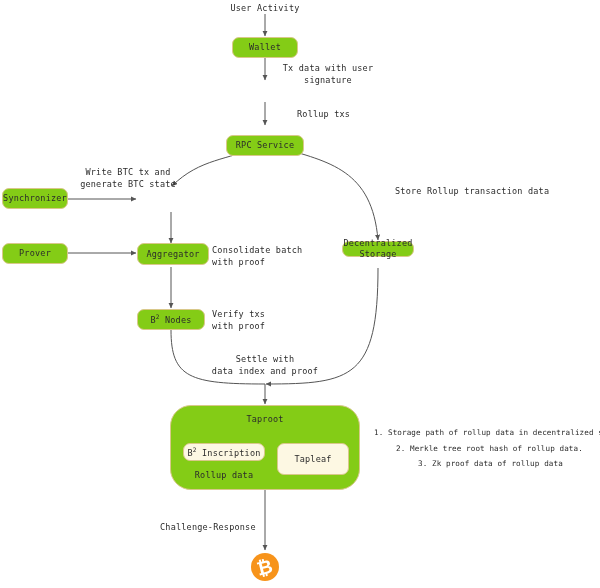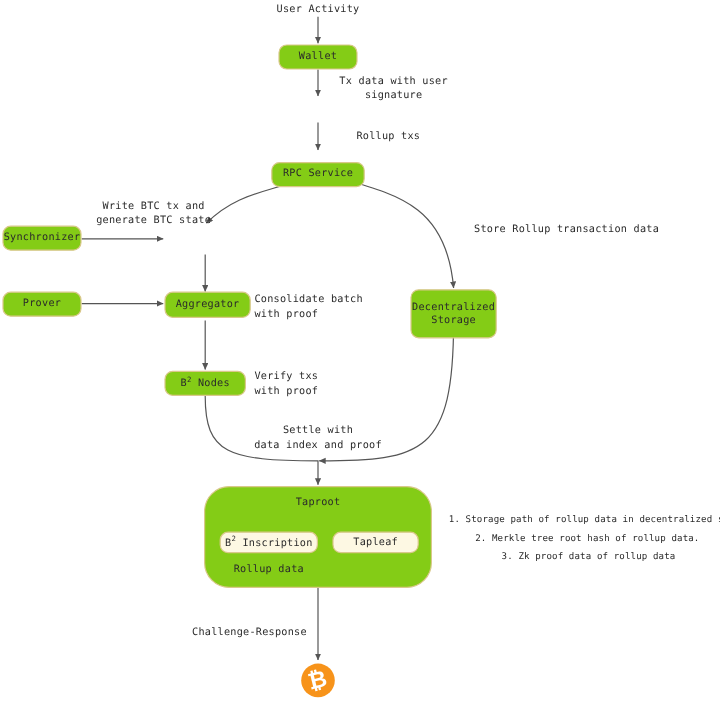--- a/index.html
+++ b/index.html
@@ -159,41 +159,41 @@
   <div class="label left-align" style="left:395px;top:185px;width:200px;">Store Rollup transaction data</div>
 
 
   <div class="node" style="left:2px;top:243px;width:66px;height:21px;">Prover</div>
 
   <div class="node" style="left:137px;top:243px;width:72px;height:22px;">Aggregator</div>
 
   <div class="label left-align" style="left:212px;top:244px;width:120px;">Consolidate batch
 with proof</div>
 
-  <div class="node" style="left:342px;top:241px;width:72px;height:41px;flex-direction:column;">
+  <div class="node" style="left:342px;top:241px;width:72px;height:16px;flex-direction:column;">
     <span>Decentralized</span>
     <span>Storage</span>
   </div>
 
   <div class="node" style="left:137px;top:309px;width:68px;height:21px;">
     <span><span>B</span><sup>2</sup><span> Nodes</span></span>
   </div>
 
   <div class="label left-align" style="left:212px;top:308px;width:110px;">Verify txs
 with proof</div>
 
   <div class="label" style="left:195px;top:353px;width:140px;">Settle with
 data index and proof</div>
 
   <div class="node container" style="left:170px;top:405px;width:190px;height:85px;border-radius:21px;">
     <div class="taproot-title">Taproot</div>
     <div class="subnode" style="left:12px;top:37px;width:82px;height:18px;">
       <span><span>B</span><sup>2</sup><span> Inscription</span></span>
     </div>
-    <div class="subnode" style="left:106px;top:37px;width:72px;height:18px;">Tapleaf</div>
+    <div class="subnode" style="left:106px;top:37px;width:72px;height:32px;">Tapleaf</div>
     <div class="subcaption" style="left:12px;top:64px;width:82px;">Rollup data</div>
   </div>
 
   <div class="notes" style="left:374px;top:425px;width:226px;">
     <div>1. Storage path of rollup data in decentralized storage.</div>
     <div class="note-2">2. Merkle tree root hash of rollup data.</div>
     <div class="note-3">3. Zk proof data of rollup data</div>
   </div>
 
   <div class="label left-align" style="left:160px;top:521px;width:150px;">Challenge-Response</div>

